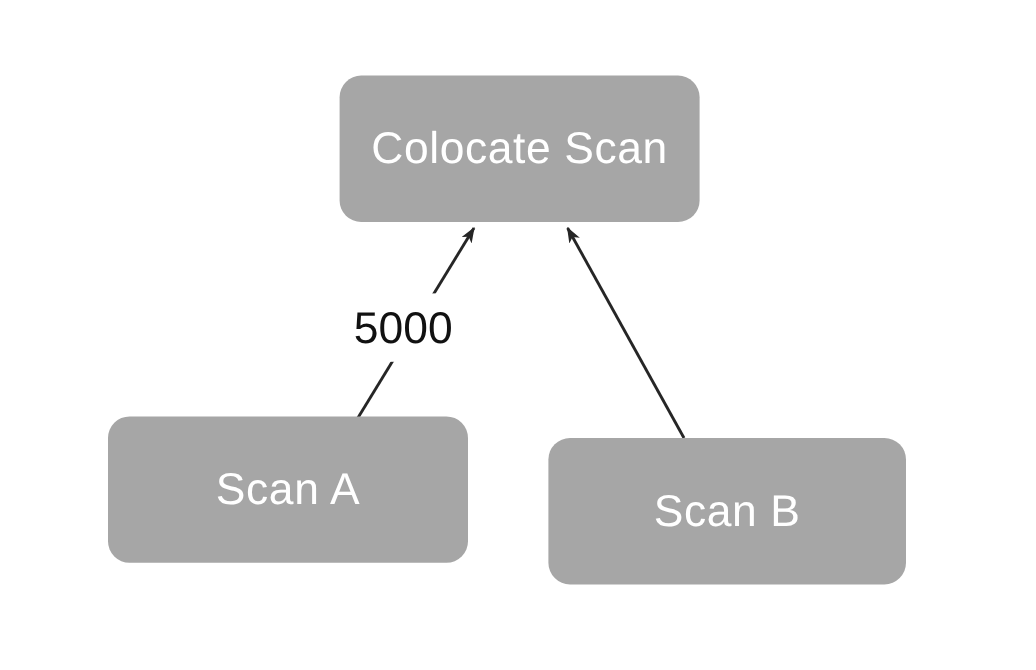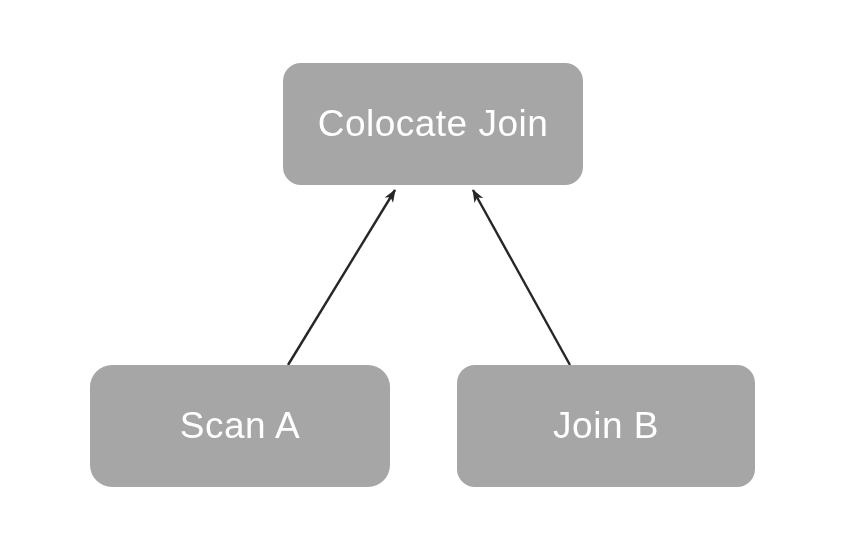--- a/index.html
+++ b/index.html
@@ -21,21 +21,21 @@
     position:absolute;
     background:var(--node-fill);
     border-radius:18px;
     display:flex;align-items:center;justify-content:center;
     color:var(--node-text);
     font-size:37px;
     letter-spacing:0.5px;
     user-select:none;
   }
   .node-top{left:283px;top:63px;width:300px;height:122px;}
-  .node-left{left:90px;top:365px;width:300px;height:122px;border-radius:22px;}
+  .node-left{left:90px;top:347px;width:300px;height:122px;}
   .node-right{left:457px;top:365px;width:298px;height:122px;}
   .edges{position:absolute;left:0;top:0;width:863px;height:558px;}
   .edge-line{stroke:var(--edge);stroke-width:2.4px;fill:none;}
   .arrow-head{fill:var(--edge);}
   .edge-label{
     position:absolute;
     transform:translate(-50%,-50%);
     background:var(--bg);
     color:var(--label-text);
     font-size:37px;
@@ -56,26 +56,27 @@
     <defs>
       <marker id="arrow" markerUnits="userSpaceOnUse" markerWidth="18" markerHeight="14" refX="12" refY="5" orient="auto">
         <path class="arrow-head" d="M0,0 L13,5 L0,10 L3.5,5 Z"></path>
       </marker>
     </defs>
     <line class="edge-line" x1="288" y1="365" x2="395" y2="190" marker-end="url(#arrow)"></line>
     <line class="edge-line" x1="570" y1="365" x2="473" y2="190" marker-end="url(#arrow)"></line>
   </svg>
 
   <div class="node node-top">
-    <span>Colocate Join</span>
+    <span>Colocate Scan</span>
   </div>
 
   <div class="node node-left">
     <span>Scan A</span>
   </div>
 
   <div class="node node-right">
-    <span>Join B</span>
+    <span>Scan B</span>
   </div>
 
+  <div class="edge-label edge-label-left">5000</div>
 
 
 </div>
 
 </body></html>

